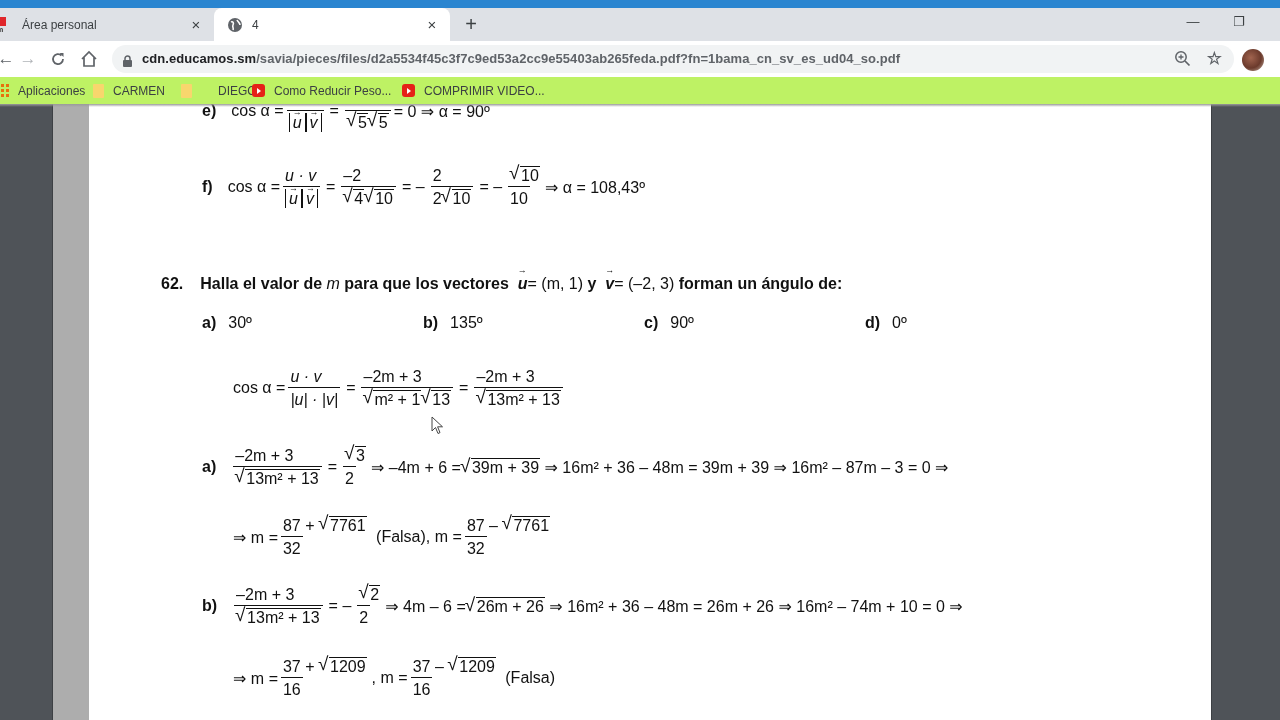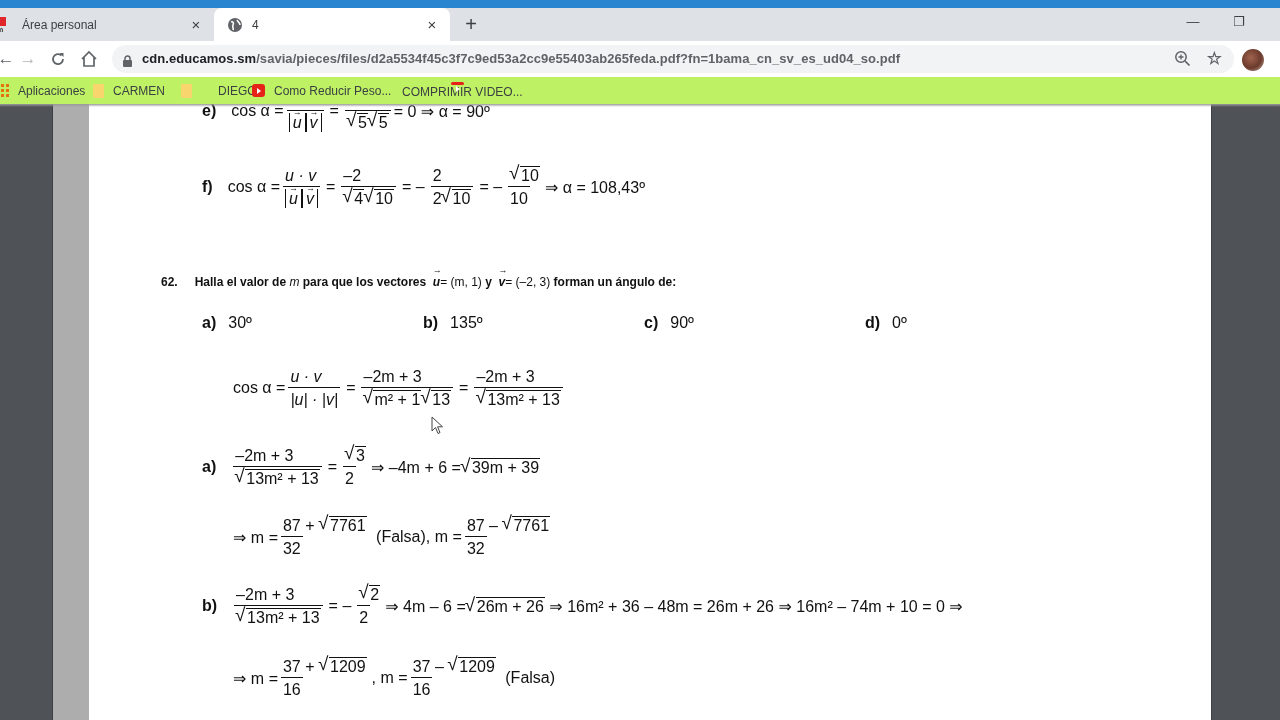--- a/index.html
+++ b/index.html
@@ -44,21 +44,21 @@
   .frac .num { padding: 0 2px 1px; line-height: 19px; }
   .frac .den { padding: 2px 2px 0; border-top: 1px solid #111; line-height: 19px; }
   .sqrt { display: inline-block; position: relative; padding-left: 10px; }
   .sqrt::before { content: "√"; position: absolute; left: -1px; top: -3px; font-size: 19px; }
   .sqrt .rad { border-top: 1px solid #111; padding: 0 1px; display: inline-block; line-height: 18px; }
   .abs { border-left: 1px solid #111; border-right: 1px solid #111; padding: 0 3px; display: inline-block; line-height: 19px; font-style: italic; }
   .vec { position: relative; display: inline-block; font-style: italic; }
   .vec::before { content: "→"; position: absolute; top: -10px; left: 0px; font-size: 9px; font-style: normal; }
   .sp { display: inline-block; width: 6px; }
   .op { margin: 0 3px; }
-  .heading { font-weight: bold; font-size: 12px; justify-content: flex-end; }
+  .heading { font-weight: bold; font-size: 16px; justify-content: flex-end; }
   .cursor { position: absolute; left: 431px; top: 416px; z-index: 10; }
 </style>
 </head>
 <body>
 
 <div class="topstrip"></div>
 
 <div class="tabstrip">
   <div class="tab inactive">
     <span class="favicon">
@@ -145,21 +145,21 @@
     <span>CARMEN</span>
   </div>
   <div class="bm" style="left:181px;gap:17px;">
     <span class="ico folder"></span>
     <span>DIEGO</span>
   </div>
   <div class="bm" style="left:252px;">
     <span class="ico yt"></span>
     <span>Como Reducir Peso...</span>
   </div>
-  <div class="bm" style="left:402px;flex-direction:column;">
+  <div class="bm" style="left:402px;">
     <span class="ico yt"></span>
     <span>COMPRIMIR VIDEO...</span>
   </div>
 </div>
 
 <div class="viewer-left"></div>
 <div class="margin-left"></div>
 <div class="viewer-right"></div>
 <div class="shadowline"></div>
 
@@ -267,20 +267,21 @@
       <span class="num">–2m + 3</span>
       <span class="den"><span class="sqrt"><span class="rad">13m² + 13</span></span></span>
     </span>
     <span class="op">=</span>
     <span class="frac">
       <span class="num"><span class="sqrt"><span class="rad">3</span></span></span>
       <span class="den">2</span>
     </span>
     <span>⇒ –4m + 6 = </span>
     <span class="sqrt"><span class="rad">39m + 39</span></span>&nbsp;
+    <span>⇒ 16m² + 36 – 48m = 39m + 39 ⇒ 16m² – 87m – 3 = 0 ⇒</span>
   </div>
 
   <div class="m" style="left:144px; top:412px;">
     <span>⇒ m =</span>
     <span class="frac">
       <span class="num"><span>87 +</span>&nbsp;<span class="sqrt"><span class="rad">7761</span></span></span>
       <span class="den">32</span>
     </span>&nbsp;
     <span>(Falsa),</span>&nbsp;
     <span>m =</span>

